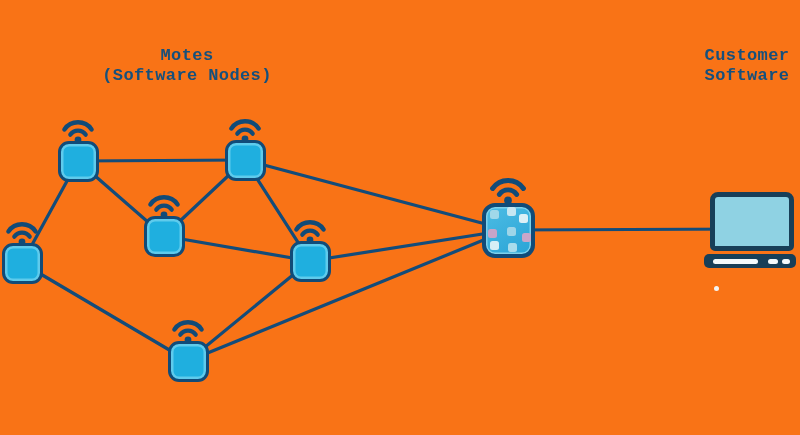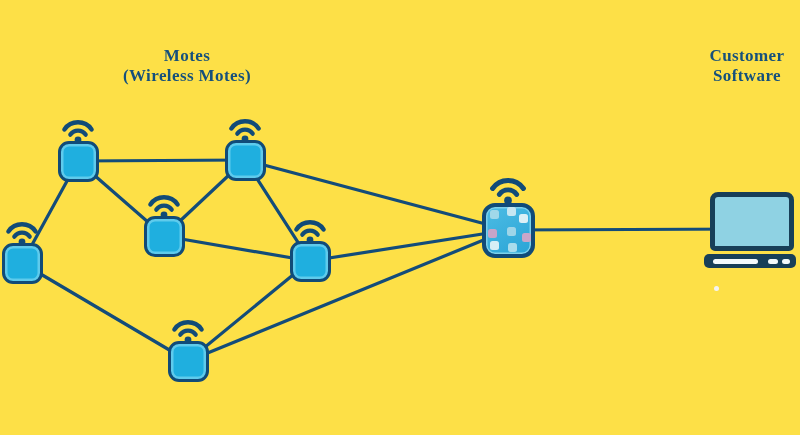--- a/index.html
+++ b/index.html
@@ -1,18 +1,18 @@
 <!DOCTYPE html>
 <html><head>
 <meta charset="utf-8">
 <style>
   html,body { margin:0; padding:0; background:#fff; }
   .canvas {
-    position:relative; width:800px; height:435px; background:#fde047;
-    overflow:hidden; font-family:Liberation Serif, serif;
+    position:relative; width:800px; height:435px; background:#f97316;
+    overflow:hidden; font-family:Liberation Mono, monospace;
   }
   #edges-layer { position:absolute; left:0; top:0; width:800px; height:435px; z-index:1; }
   .diagram-label {
     position:absolute; z-index:5; text-align:center; font-weight:bold;
     font-size:17px; line-height:20px; letter-spacing:0.4px; color:#15507c;
   }
   .diagram-label span { display:block; }
   .mote { position:absolute; z-index:2; width:41px; height:41px; }
   .mote-square {
     position:absolute; left:0; top:0; width:41px; height:41px; box-sizing:border-box;
@@ -61,21 +61,21 @@
       <line x1="164" y1="236" x2="310" y2="261" stroke="#134c7a" stroke-width="3.2" stroke-linecap="round"></line>
       <line x1="22" y1="263" x2="188" y2="361" stroke="#134c7a" stroke-width="3.2" stroke-linecap="round"></line>
       <line x1="310" y1="261" x2="188" y2="361" stroke="#134c7a" stroke-width="3.2" stroke-linecap="round"></line>
       <line x1="310" y1="261" x2="508" y2="230" stroke="#134c7a" stroke-width="3.2" stroke-linecap="round"></line>
       <line x1="188" y1="361" x2="508" y2="230" stroke="#134c7a" stroke-width="3.2" stroke-linecap="round"></line>
       <line x1="508" y1="230" x2="752" y2="229" stroke="#134c7a" stroke-width="3.2" stroke-linecap="round"></line>
     </svg>
 
   <div class="diagram-label" style="left:87px; top:46px; width:200px;">
     <span>Motes</span>
-    <span>(Wireless Motes)</span>
+    <span>(Software Nodes)</span>
   </div>
 
 
   <div class="diagram-label" style="left:677px; top:46px; width:140px;">
     <span>Customer</span>
     <span>Software</span>
   </div>
 
   <div id="motes-layer">
       <div class="mote" style="left: 57.5px; top: 140.5px;">

